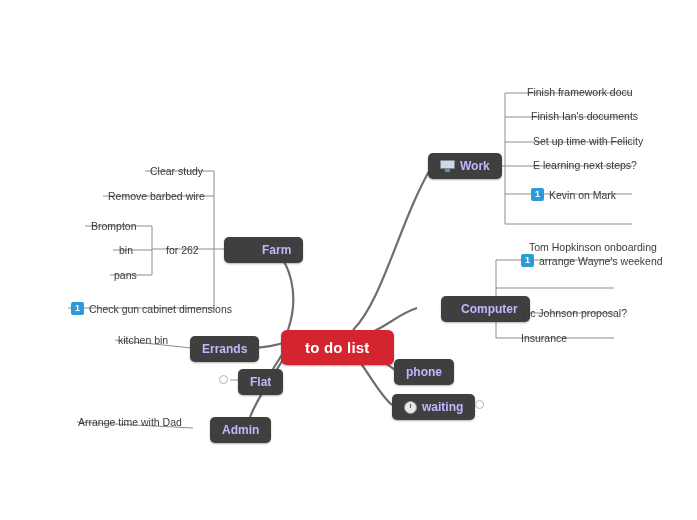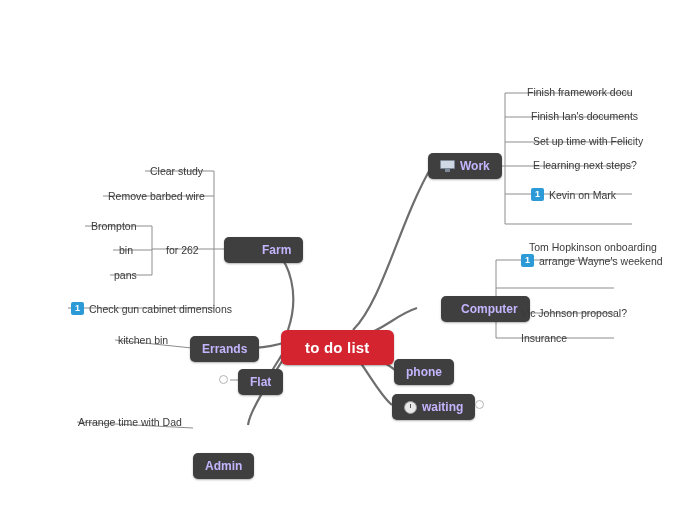--- a/index.html
+++ b/index.html
@@ -229,21 +229,21 @@
   <div class="node main" style="left:394px; top:359px;">
     <span>phone</span>
   </div>
 
   <div class="node main" style="left:392px; top:394px;">
     <span class="clock-icon"></span>
     <span>waiting</span>
   </div>
   <div class="handle" style="left:475px; top:400px;"></div>
 
-  <div class="node main" style="left:193px; top:417px;margin-top:36px;">
+  <div class="node main" style="left:210px; top:417px;">
     <span>Admin</span>
   </div>
   <div class="node sub" style="left:75px; top:414px;">
     <span>Arrange time with Dad</span>
   </div>
 
   <div class="node main" style="left:238px; top:369px;">
     <span>Flat</span>
   </div>
   <div class="handle" style="left:219px; top:375px;"></div>

